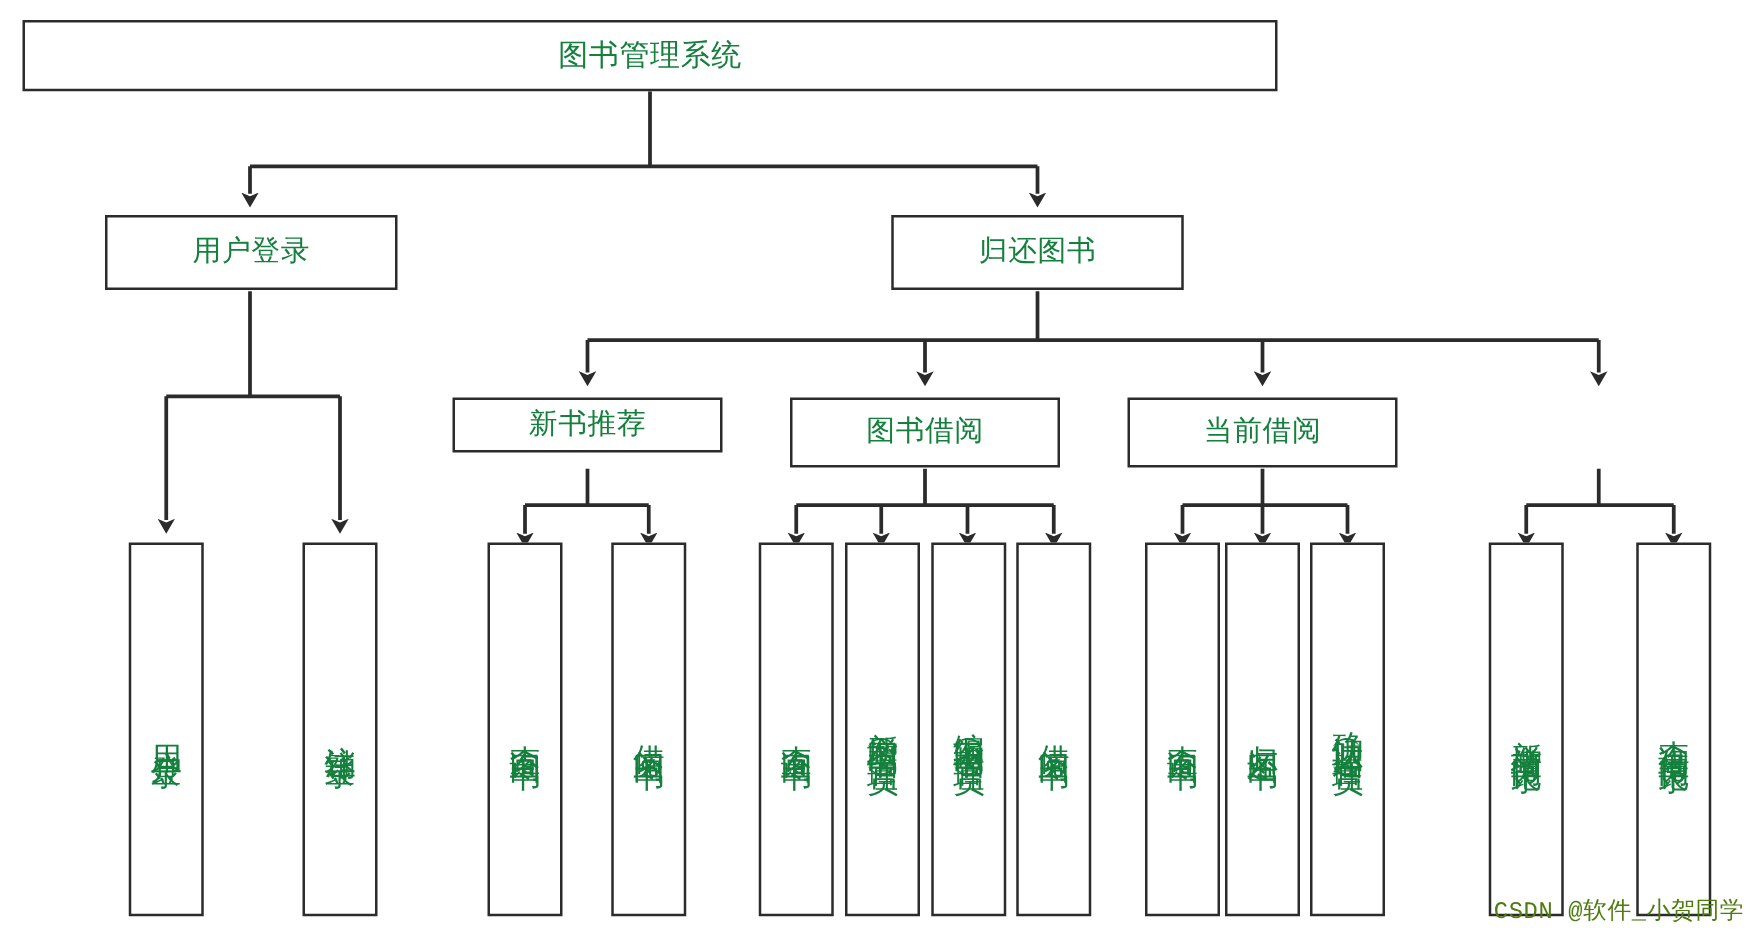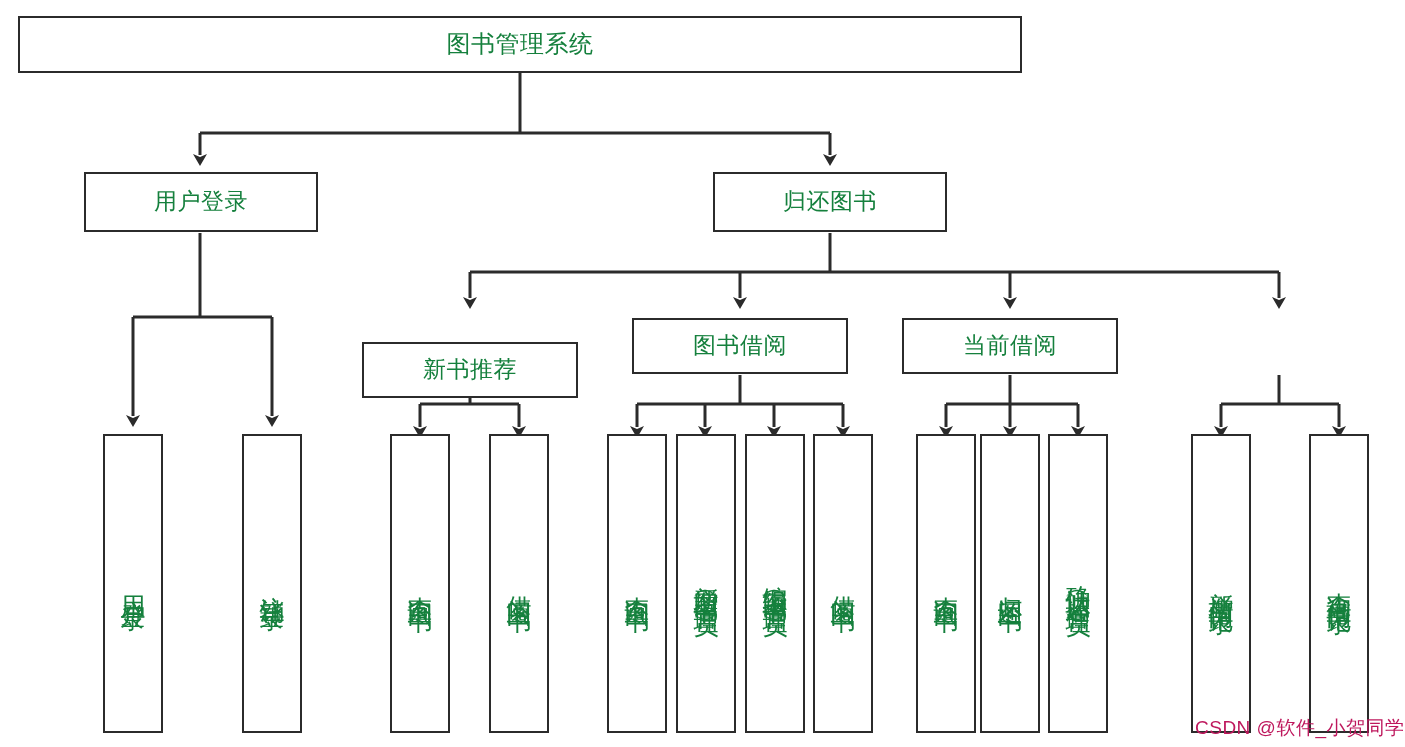--- a/index.html
+++ b/index.html
@@ -58,24 +58,24 @@
   .node.vert .label {
     writing-mode: vertical-rl;
     text-orientation: upright;
     font-size: 25px;
     line-height: 1.0;
     letter-spacing: 4px;
   }
   .watermark {
     position: absolute;
     font-size: 19px;
-    color: #be185d;
+    color: #4d7c0f;
     white-space: nowrap;
     letter-spacing: 0.5px;
-    font-family: Liberation Sans, sans-serif;
+    font-family: Liberation Mono, monospace;
   }
 </style>
 </head>
 <body>
 
 <div id="diagram-root">
 
   <svg id="edges" viewBox="0 0 1405 747">
     <defs>
       <marker id="arrow" markerWidth="12" markerHeight="14" refX="1" refY="7" orient="auto" markerUnits="userSpaceOnUse">
@@ -130,21 +130,21 @@
     <span class="label">图书管理系统</span>
   </div>
 
   <div class="node horiz" style="left:84px; top:172px; width:234px; height:60px;">
     <span class="label">用户登录</span>
   </div>
   <div class="node horiz" style="left:713px; top:172px; width:234px; height:60px;">
     <span class="label">归还图书</span>
   </div>
 
-  <div class="node horiz" style="left:362px; top:318px; width:216px; height:56px;margin-top:24px;">
+  <div class="node horiz" style="left:362px; top:318px; width:216px; height:44px;">
     <span class="label">新书推荐</span>
   </div>
   <div class="node horiz" style="left:902px; top:318px; width:216px; height:56px;">
     <span class="label">当前借阅</span>
   </div>
   <div class="node horiz" style="left:632px; top:318px; width:216px; height:56px;">
     <span class="label">图书借阅</span>
   </div>
 
   <div class="node vert" style="left:103px; top:434px; width:60px; height:299px;">

